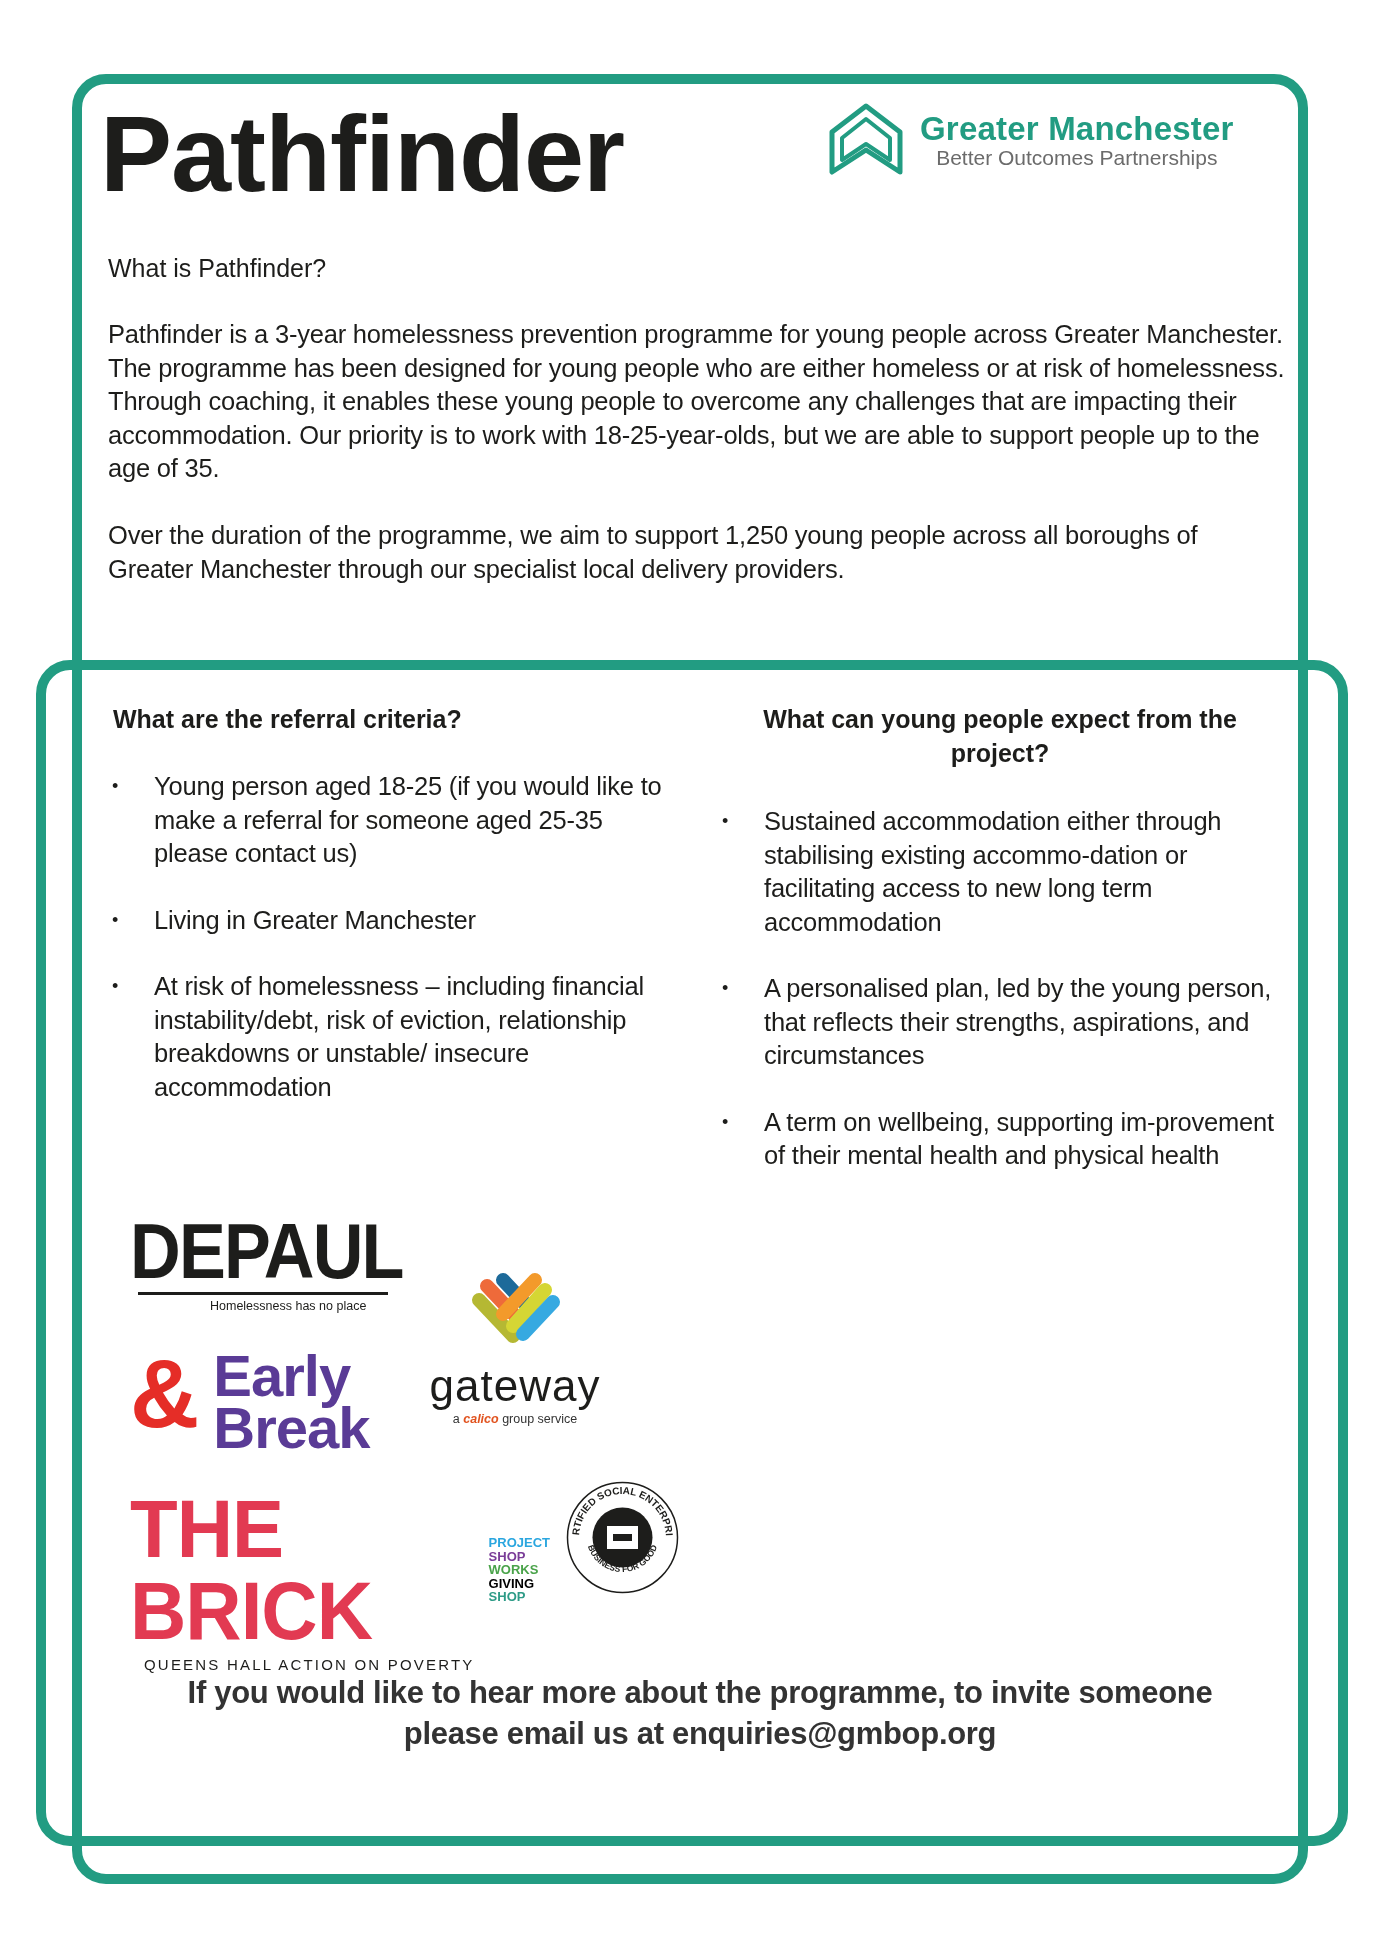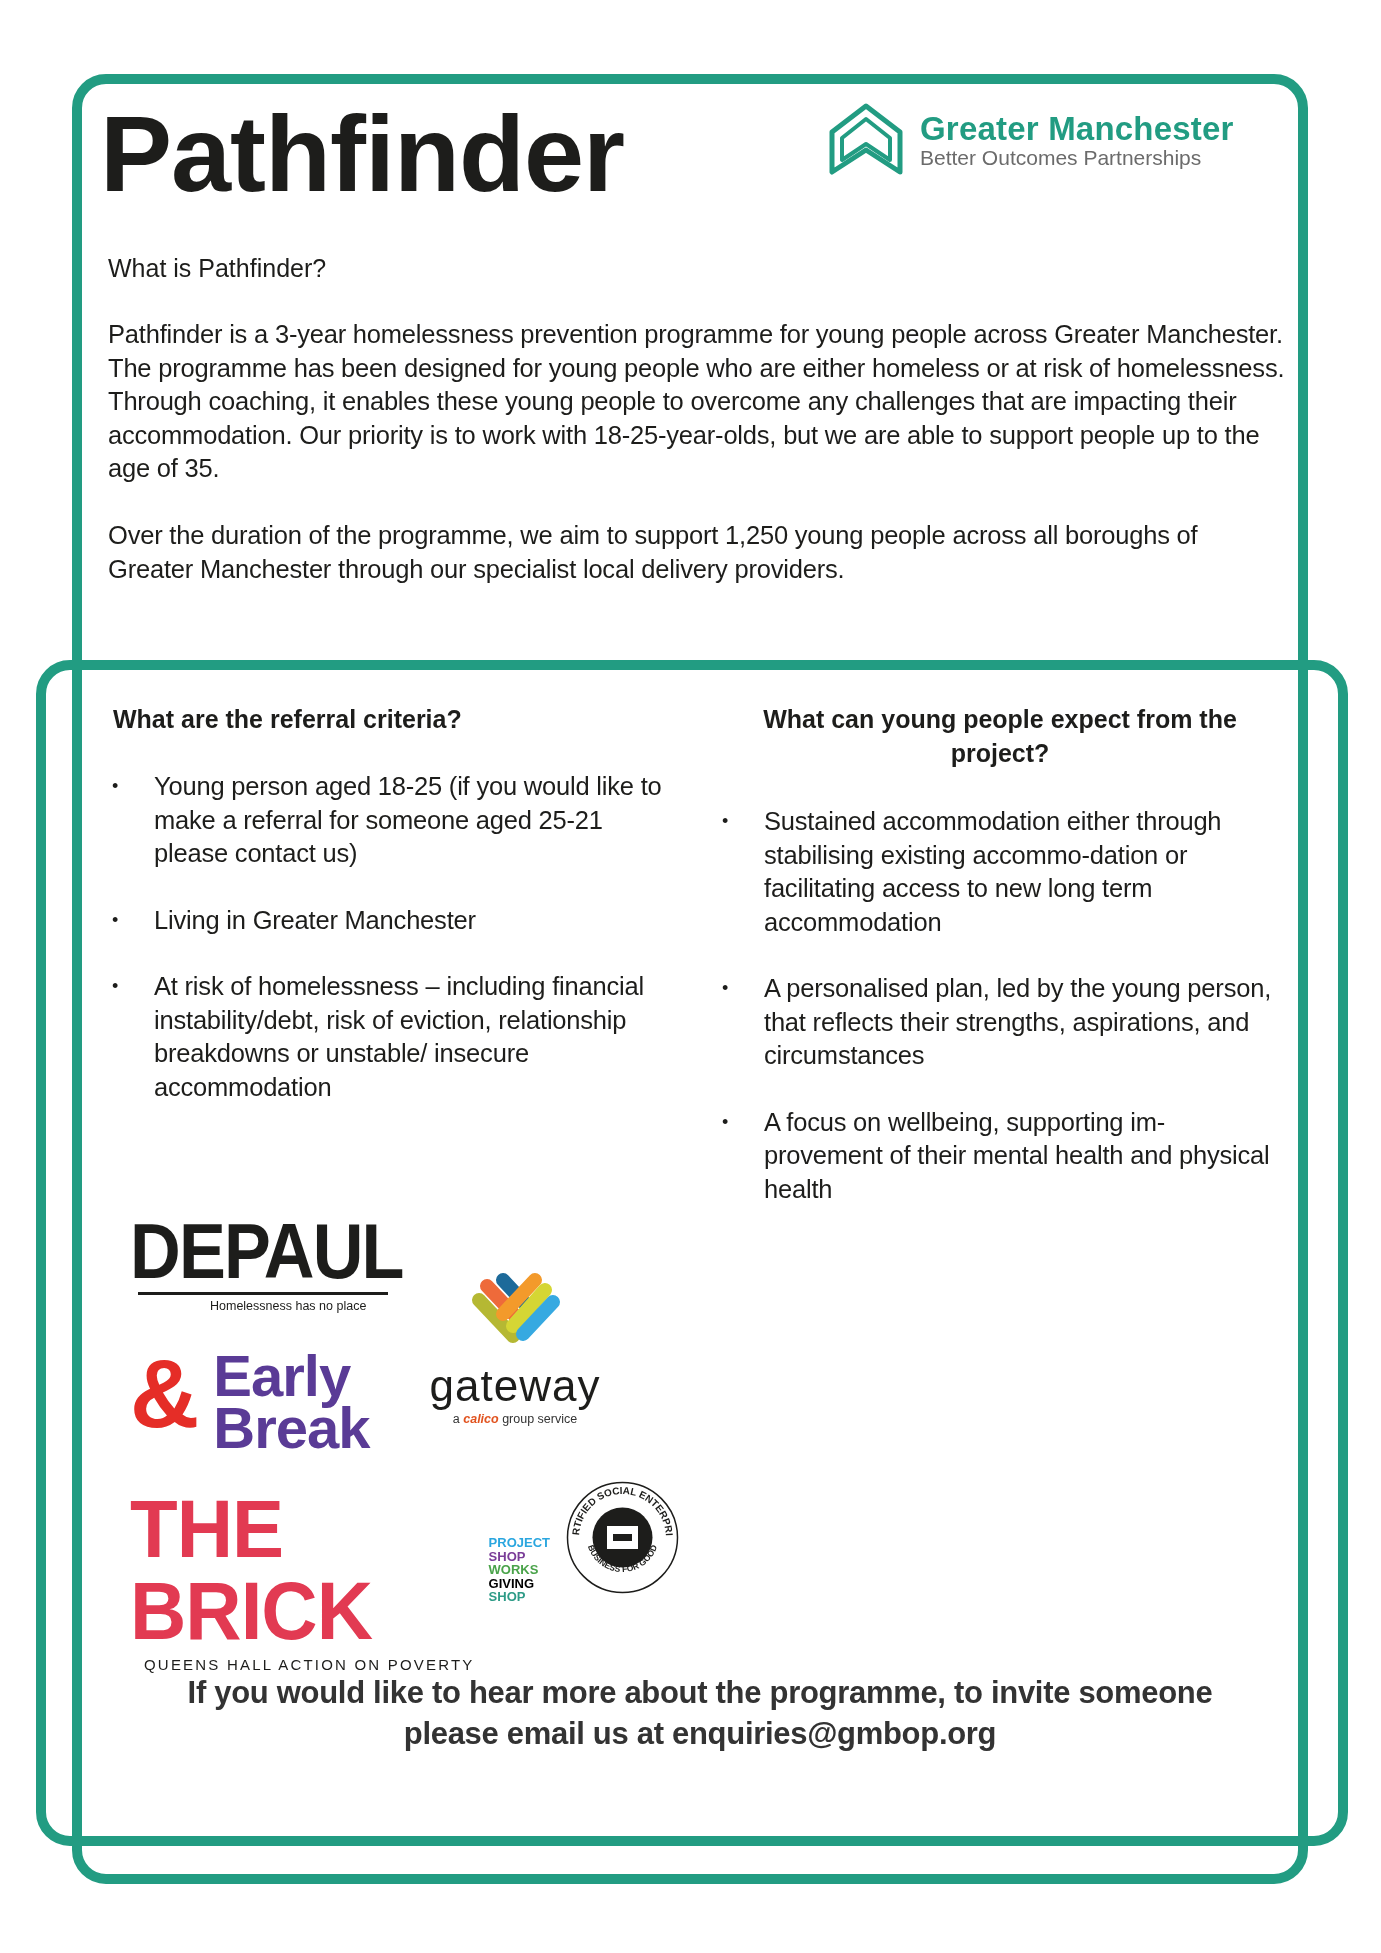--- a/index.html
+++ b/index.html
@@ -39,21 +39,21 @@
       font-weight: 700;
       letter-spacing: -1px;
       line-height: 1;
       color: #1d1d1b;
     }
 
     
     #gm-logo {
       left: 826px; top: 100px;
       width: 470px; height: 80px;
-      display: flex; align-items: center;
+      display: flex; align-items: center; text-align: center;
     }
     #gm-logo svg { flex: none; }
     #gm-logo .txt { margin-left: 14px; line-height: 1; }
     #gm-logo .name {
       font-size: 33px; font-weight: 700; color: #229c82;
       letter-spacing: 0.2px;
     }
     #gm-logo .sub {
       font-size: 21px; color: #6b6b6b; margin-top: 2px;
     }
@@ -169,30 +169,30 @@
     <div class="sub">Better Outcomes Partnerships</div>
   </div>
 </div>
 
 <div class="abs" id="intro-heading">What is Pathfinder?</div>
 <div class="abs para" id="intro-p1">Pathfinder is a 3-year homelessness prevention programme for young people across Greater Manchester. The programme has been designed for young people who are either homeless or at risk of homelessness. Through coaching, it enables these young people to overcome any challenges that are impacting their accommodation. Our priority is to work with 18-25-year-olds, but we are able to support people up to the age of 35.</div>
 <div class="abs para" id="intro-p2">Over the duration of the programme, we aim to support 1,250 young people across all boroughs of Greater Manchester through our specialist local delivery providers.</div>
 
 <div class="abs col-heading" id="criteria-heading">What are the referral criteria?</div>
 <ul class="abs bullets" id="criteria-list">
-  <li>Young person aged 18-25 (if you would like to make a referral for someone aged 25-21 please contact us)</li>
+  <li>Young person aged 18-25 (if you would like to make a referral for someone aged 25-35 please contact us)</li>
   <li>Living in Greater Manchester</li>
   <li>At risk of homelessness – including financial instability/debt, risk of eviction, relationship breakdowns or unstable/ insecure accommodation</li>
 </ul>
 
 <div class="abs col-heading" id="expect-heading">What can young people expect from the project?</div>
 <ul class="abs bullets" id="expect-list">
   <li>Sustained accommodation either through stabilising existing accommo-dation or facilitating access to new long term accommodation</li>
   <li>A personalised plan, led by the young person, that reflects their strengths, aspirations, and circumstances</li>
-  <li>A focus on wellbeing, supporting im-provement of their mental health and physical health</li>
+  <li>A term on wellbeing, supporting im-provement of their mental health and physical health</li>
 </ul>
 
 <div class="abs" id="logo-depaul">
   <div id="depaul-word">DEPAUL</div>
   <div id="depaul-rule"></div>
   <div id="depaul-tag">Homelessness has no place</div>
 </div>
 
 <div class="abs" id="logo-earlybreak">
   <div id="eb-amp">&amp;</div>

